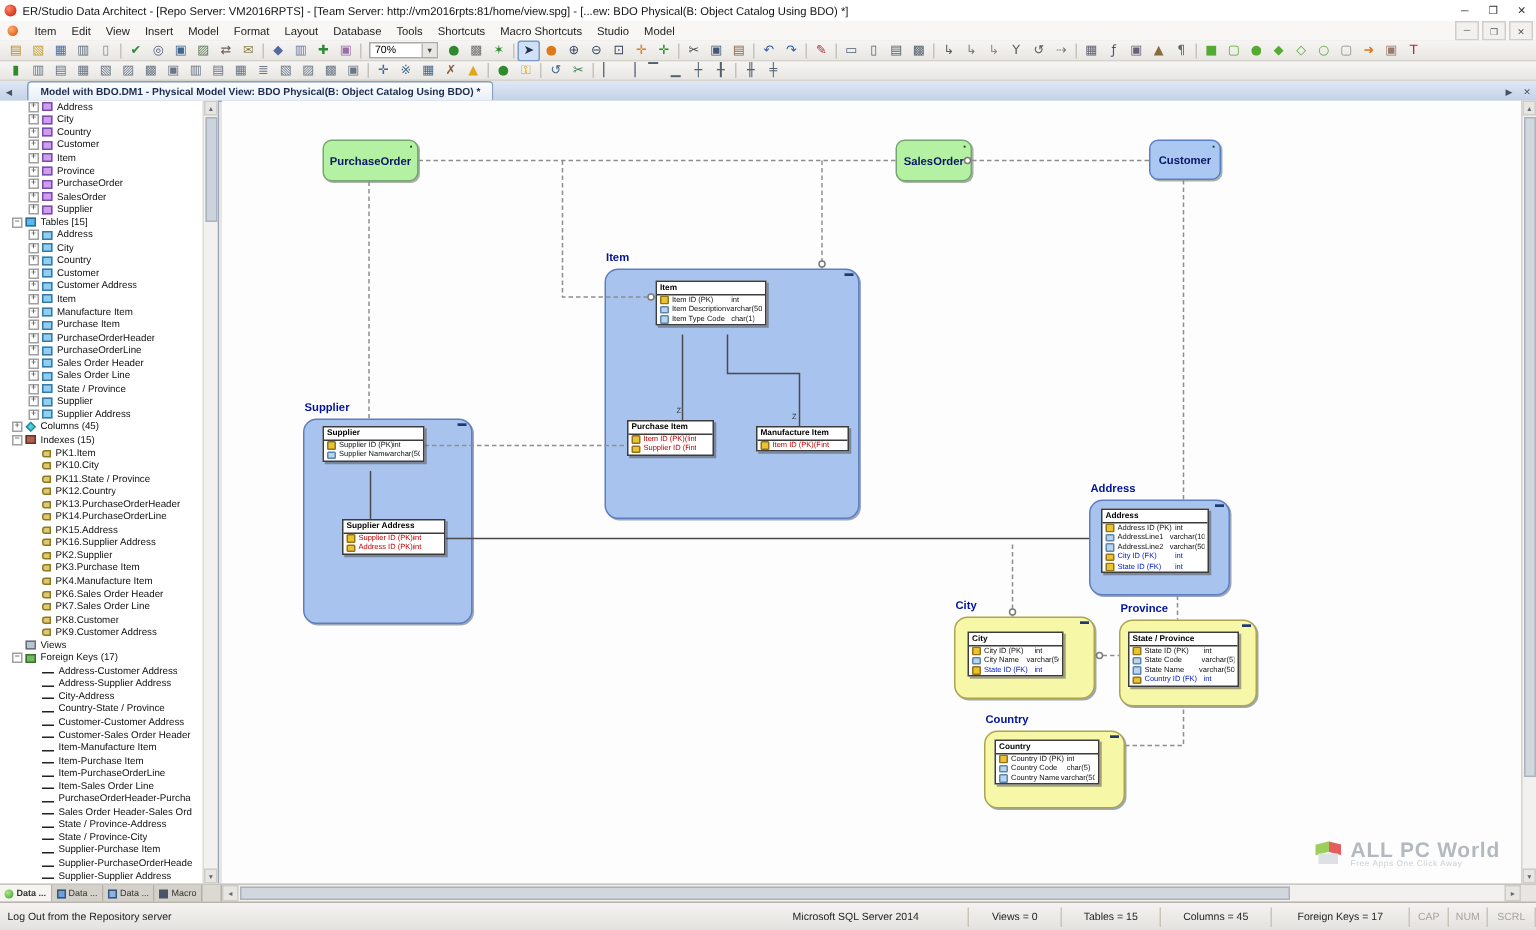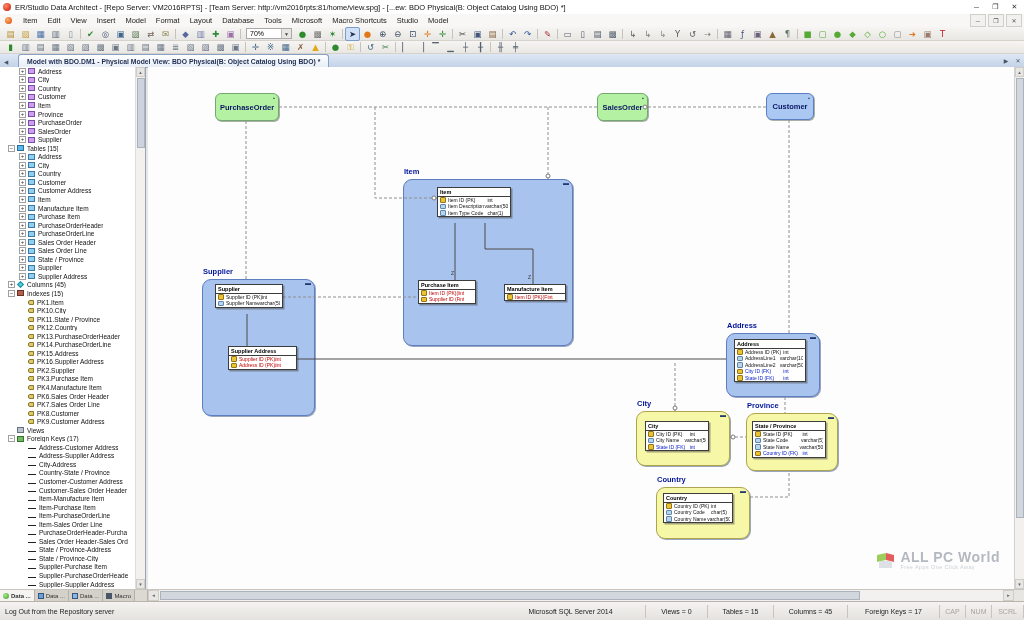--- a/index.html
+++ b/index.html
@@ -82,21 +82,21 @@
   .dt-i{width:4px;height:3.5px;margin-right:2px;flex:none;border-radius:1px;}
   .dt-i-pk{background:#e7c430;border:0.5px solid #96731a;}
   .dt-i-at{background:#bcd4ea;border:0.5px solid #5b86ad;}
   .dt-i-fk{background:#e7c430;border:0.5px solid #96731a;}
   .dt-n{width:58%;overflow:hidden;}
   .dt-t{overflow:hidden;}
   .c-r{color:#c00000;} .c-b .dt-n,.c-b{color:#0018c8;} .c-k{color:#101010;}
   .dcontainer,.dentity{z-index:2;}
 
   
-  #watermark{position:absolute;right:14px;bottom:19px;z-index:6;display:flex;align-items:center;opacity:.85;}
+  #watermark{position:absolute;right:14px;bottom:10px;z-index:6;display:flex;align-items:flex-start;opacity:.85;}
   #wm-cube{position:relative;width:18px;height:18px;margin-right:5px;flex:none;}
   #wm-cube i{position:absolute;display:block;}
   #wm-cube .f1{left:0;top:2px;width:9px;height:7px;background:#8dc63f;transform:skewY(-14deg);}
   #wm-cube .f2{left:9px;top:2px;width:8px;height:7px;background:#e04040;transform:skewY(14deg);}
   #wm-cube .f3{left:2px;top:9px;width:13px;height:7px;background:#d8dde2;}
   #wm-text .l1{font-size:14px;font-weight:bold;color:#a8aeb6;letter-spacing:.5px;line-height:13px;}
   #wm-text .l2{font-size:5.5px;color:#c3c8cf;letter-spacing:.4px;}
 
   
   #vscroll{position:absolute;right:0;top:67px;width:10px;height:522px;background:#f2f1ef;border-left:1px solid #d5d2cc;box-sizing:border-box;}
@@ -141,21 +141,21 @@
     <div id="menubar-items" style="display:flex;">
         <div class="menu-item">Item</div>
         <div class="menu-item">Edit</div>
         <div class="menu-item">View</div>
         <div class="menu-item">Insert</div>
         <div class="menu-item">Model</div>
         <div class="menu-item">Format</div>
         <div class="menu-item">Layout</div>
         <div class="menu-item">Database</div>
         <div class="menu-item">Tools</div>
-        <div class="menu-item">Microsoft</div>
+        <div class="menu-item">Shortcuts</div>
         <div class="menu-item">Macro Shortcuts</div>
         <div class="menu-item">Studio</div>
         <div class="menu-item">Model</div>
       </div>
     <div id="mdi-ctls">
         <span class="mdi-ctl">─</span>
         <span class="mdi-ctl">❐</span>
         <span class="mdi-ctl">✕</span>
       </div>
   </div>

